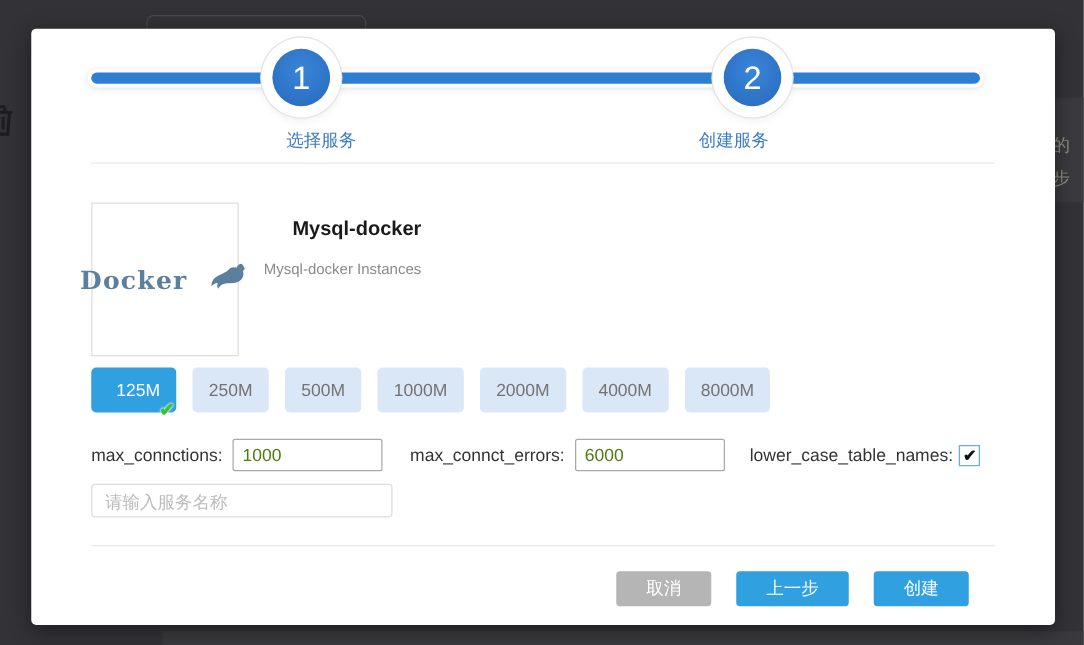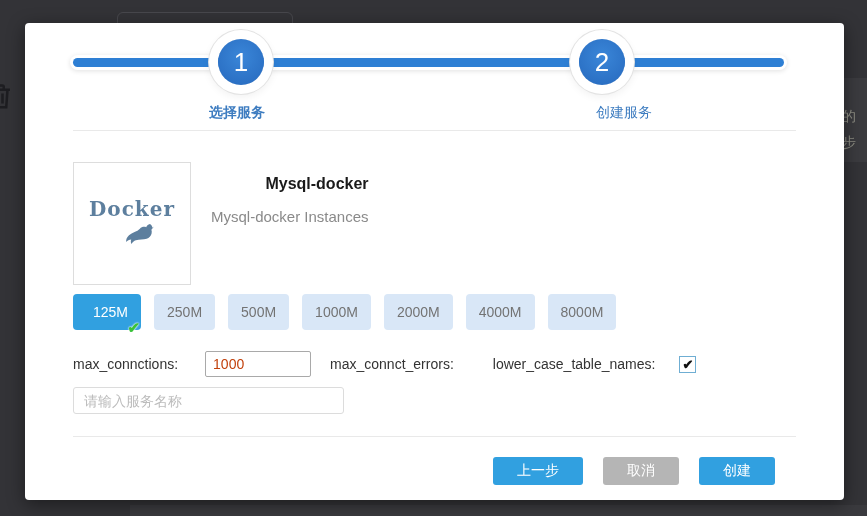--- a/index.html
+++ b/index.html
@@ -48,75 +48,75 @@
     color:#fff; font-size:26px; text-align:center; line-height:46px;
     box-shadow:0 0 0 9px #ffffff, 0 0 0 10px #e3e3e3, 0 3px 8px 9px rgba(0,0,0,0.06);
     cursor:pointer;
   }
   .step-circle.s1 { left:145px; }
   .step-circle.s2 { left:506px; }
   .step-label {
     position:absolute; top:81px; width:120px; text-align:center;
     color:#3d7cc0; font-size:14px;
   }
-  .step-label.s1 { left:104px;font-weight:bold; }
-  .step-label.s2 { left:491px; }
+  .step-label.s1 { left:124px; }
+  .step-label.s2 { left:454px; }
   
   .service-row { display:flex; margin-top:31px; }
   .logo-box {
     width:118px; height:123px; border:1px solid #dddddd; background:#fff;
-    display:flex; flex-direction:column; align-items:center; justify-content:center;
+    display:flex; flex-direction:row; align-items:center; justify-content:center;
   }
   .logo-docker {
     font-family:"DejaVu Serif", serif; font-weight:bold;
     font-size:20px; color:#5d7f9e; letter-spacing:1px;
   }
   .logo-dolphin { margin:2px 0 0 14px; }
   .logo-mysql {
     font-family:"DejaVu Serif", serif; font-weight:bold; font-size:20px; margin-top:-2px;
   }
   .logo-my  { color:#5d7f9e; }
   .logo-sql { color:#e08c00; }
   .service-info { margin-left:20px; padding-top:13px; }
   .service-title { font-size:16px; font-weight:bold; color:#1a1a1a;text-align:right; }
-  .service-subtitle { font-size:15px; color:#8a8a8a; margin-top:15px; }
+  .service-subtitle { font-size:12px; color:#8a8a8a; margin-top:15px; }
   
   .memory-row { display:flex; margin-top:9px; gap:13px; }
   .mem-btn {
     height:36px; min-width:56px; padding:0 13px; border-radius:4px;
     background:#d9e7f7; color:#737373; font-size:14px;
     display:flex; align-items:center; justify-content:center;
     cursor:pointer; position:relative; border:none;
     font-family:"Liberation Sans", sans-serif;
   }
   .mem-btn.selected { background:#31a0e0; color:#ffffff;padding-left:20px; }
   .mem-check {
     position:absolute; right:1px; bottom:-7px;
     color:#3ac23a; font-size:15px; font-weight:bold;
     text-shadow:0 0 2px #ffffff, 0 0 2px #ffffff;
   }
   
-  .params-row { display:flex; align-items:center; margin-top:21px; font-size:14px; color:#333;gap:19px; }
+  .params-row { display:flex; align-items:center; margin-top:21px; font-size:14px; color:#333; }
   .param-label { white-space:nowrap; }
   .param-input {
-    width:106px; height:26px; border:1px solid #a9a9a9; border-radius:2px;
-    margin-left:8px; padding:0 7px; font-size:14px; color:#c2410c;
+    width:120px; height:26px; border:1px solid #a9a9a9; border-radius:2px;
+    margin-left:8px; padding:0 7px; font-size:14px; color:#4d7c0f;
     font-family:"Liberation Sans", sans-serif; outline:none;
   }
-  .gap1 { }
+  .gap1 { margin-left:22px; }
   .gap2 { margin-left:20px; }
   .checkbox {
     width:17px; height:17px; border:1px solid #6faed3; background:#fff;
     margin-left:5px; display:flex; align-items:center; justify-content:center;
     font-size:13px; font-weight:bold; color:#111; cursor:pointer; line-height:1;
   }
   
   .name-row { margin-top:10px; }
   .name-input {
-    width:271px; height:27px; border:1px solid #dcdcdc; border-radius:3px;
+    width:241px; height:27px; border:1px solid #dcdcdc; border-radius:3px;
     padding:0 10px; font-size:14px; color:#b91c1c; outline:none;
     font-family:"Liberation Sans", sans-serif;
   }
   .name-input::placeholder { color:#bcbcbc; }
   
   .footer-divider { margin-top:22px; border-top:1px solid #e9e9e9; }
   .footer {
     display:flex; justify-content:flex-end; align-items:center;
     margin-top:20px; gap:20px; padding-right:21px;
   }
@@ -183,29 +183,30 @@
     <button class="mem-btn">1000M</button>
     <button class="mem-btn">2000M</button>
     <button class="mem-btn">4000M</button>
     <button class="mem-btn">8000M</button>
   </div>
 
   <div class="params-row">
     <span class="param-label">max_connctions:</span>
     <input class="param-input" type="text" value="1000" style="">
     <span class="param-label gap1">max_connct_errors:</span>
+    <input class="param-input" type="text" value="6000" style="">
     <span class="param-label gap2">lower_case_table_names:</span>
     <span class="checkbox">✔</span>
   </div>
 
   <div class="name-row">
     <input class="name-input" type="text" placeholder="请输入服务名称" style="">
   </div>
 
   <div class="footer-divider"></div>
 
   <div class="footer">
+    <button class="btn btn-cancel">取消</button>
     <button class="btn btn-blue">上一步</button>
-    <button class="btn btn-cancel">取消</button>
     <button class="btn btn-blue">创建</button>
   </div>
 
 </div>
 
 </body></html>

